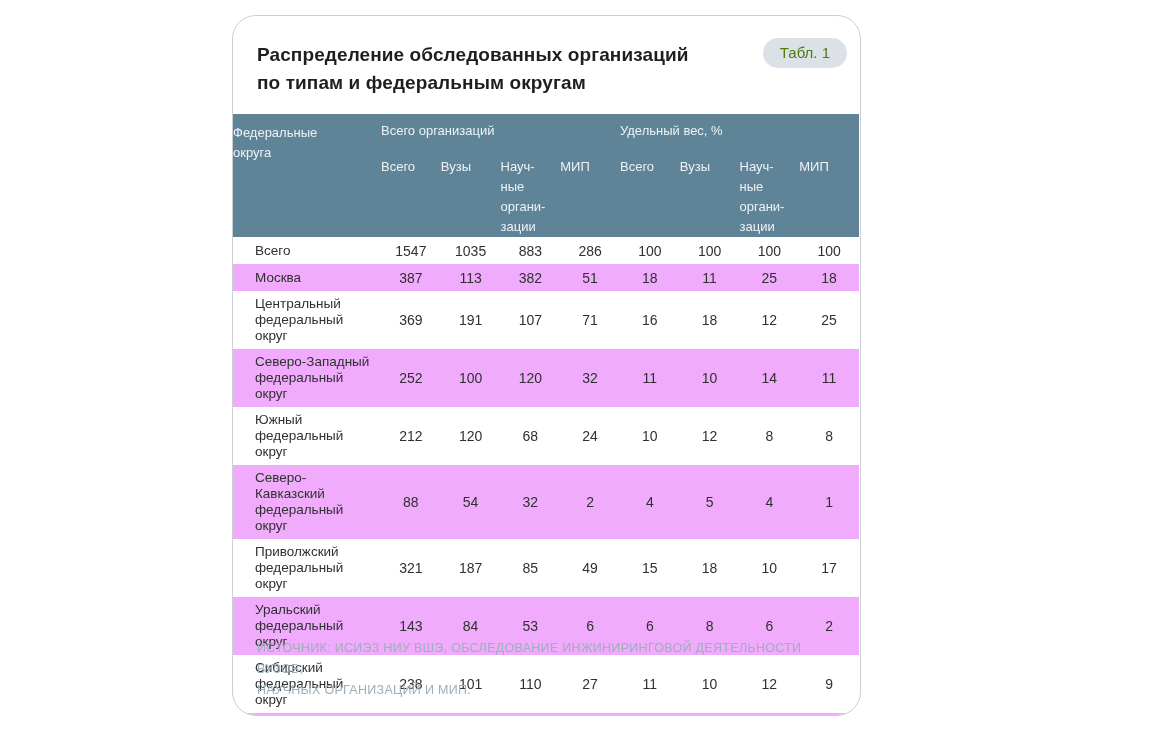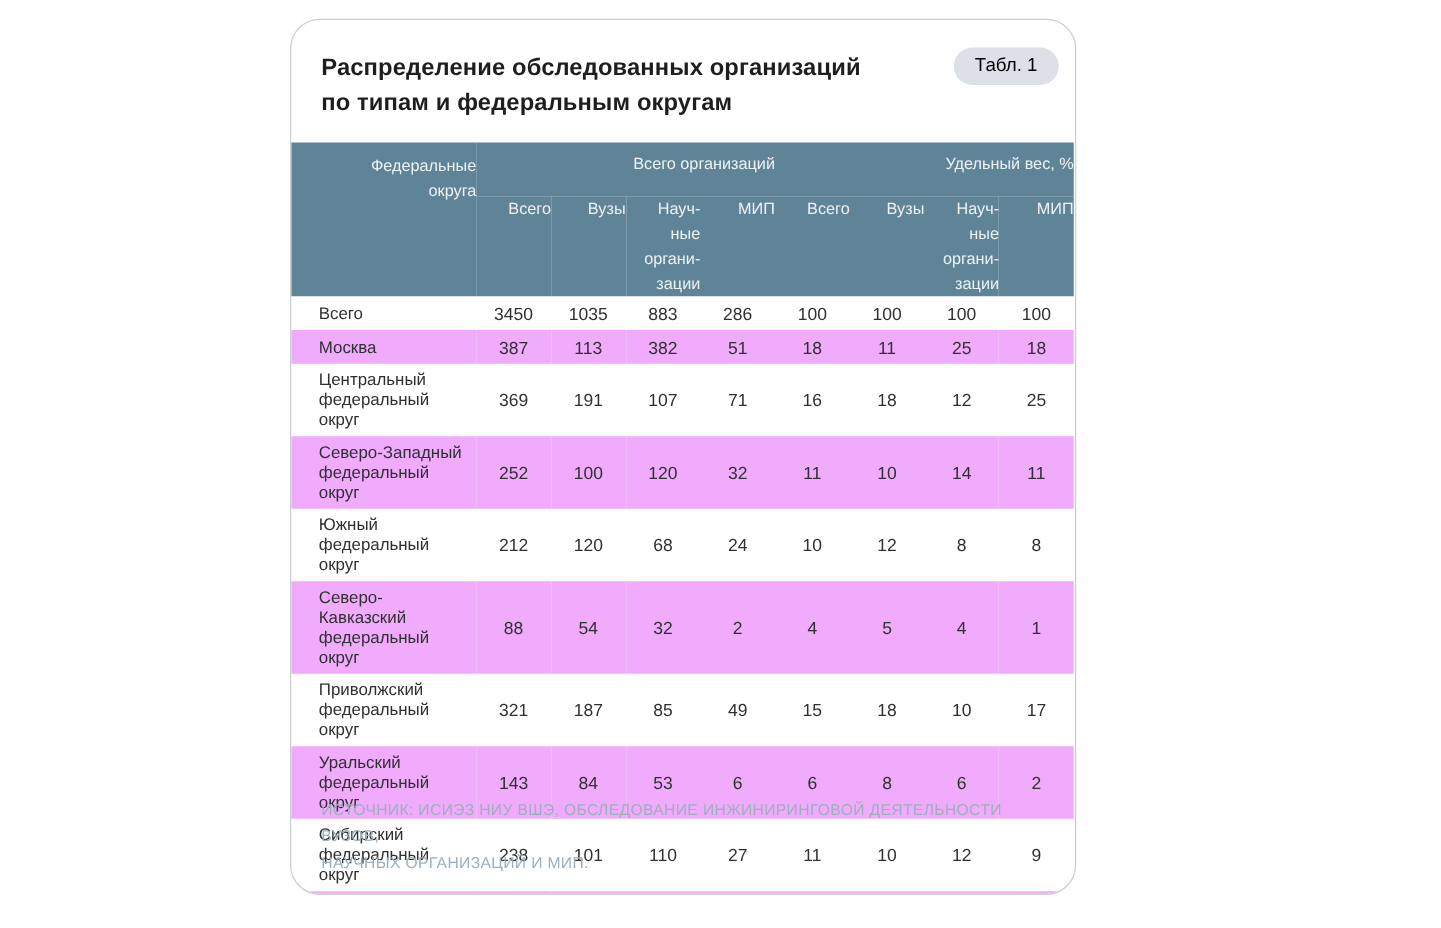--- a/index.html
+++ b/index.html
@@ -32,42 +32,42 @@
     line-height: 28px;
     font-weight: 600;
     letter-spacing: 0.1px;
     color: #1e1e1e;
     white-space: pre-line;
   }
   .badge {
     flex: none;
     margin-top: -3px;
     background: #dce1e7;
-    color: #000000;
+    color: #4d7c0f;
     font-size: 15px;
     line-height: 30px;
     padding: 0 17px;
     border-radius: 16px;
   }
 
   table.data {
     position: absolute;
     left: 0; top: 98px;
     width: 626px;
     border-collapse: collapse;
     table-layout: fixed;
   }
   col.c-label { width: 148px; }
 
   thead th {
     background: #5f8498;
     color: #edf2f5;
     font-weight: 400;
     font-size: 13px;
-    text-align: right;
+    text-align: left;
     padding: 0;
   }
   th.label-head {
     vertical-align: top;
     padding-top: 9px;
     line-height: 20px;
     white-space: pre-line;
   }
   th.group-head {
     height: 34px;
@@ -154,21 +154,21 @@
             <th>Науч-
 ные
 органи-
 зации</th>
             <th>МИП</th>
           </tr>
       </thead>
       <tbody>
           <tr>
             <td class="row-label">Всего</td>
-            <td>3450</td>
+            <td>1547</td>
             <td>1035</td>
             <td>883</td>
             <td>286</td>
             <td>100</td>
             <td>100</td>
             <td>100</td>
             <td>100</td>
           </tr>
           <tr class="shaded">
             <td class="row-label">Москва</td>

